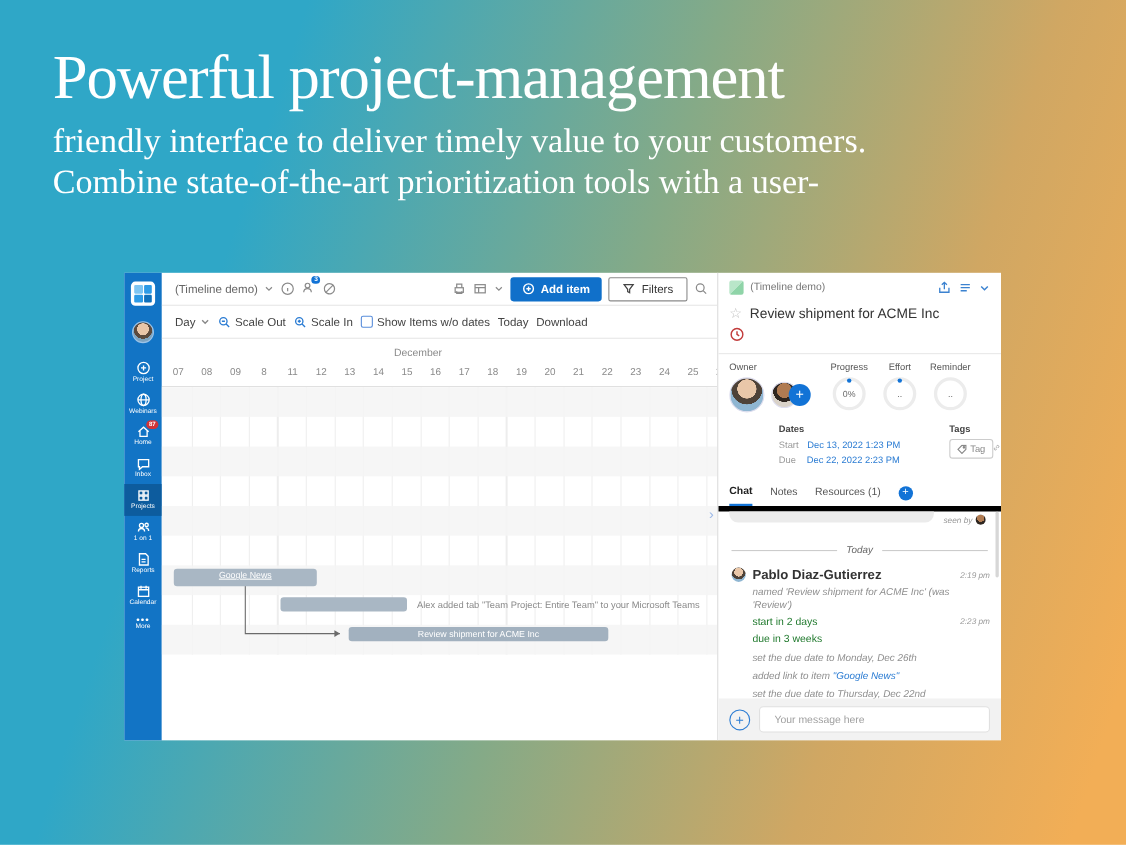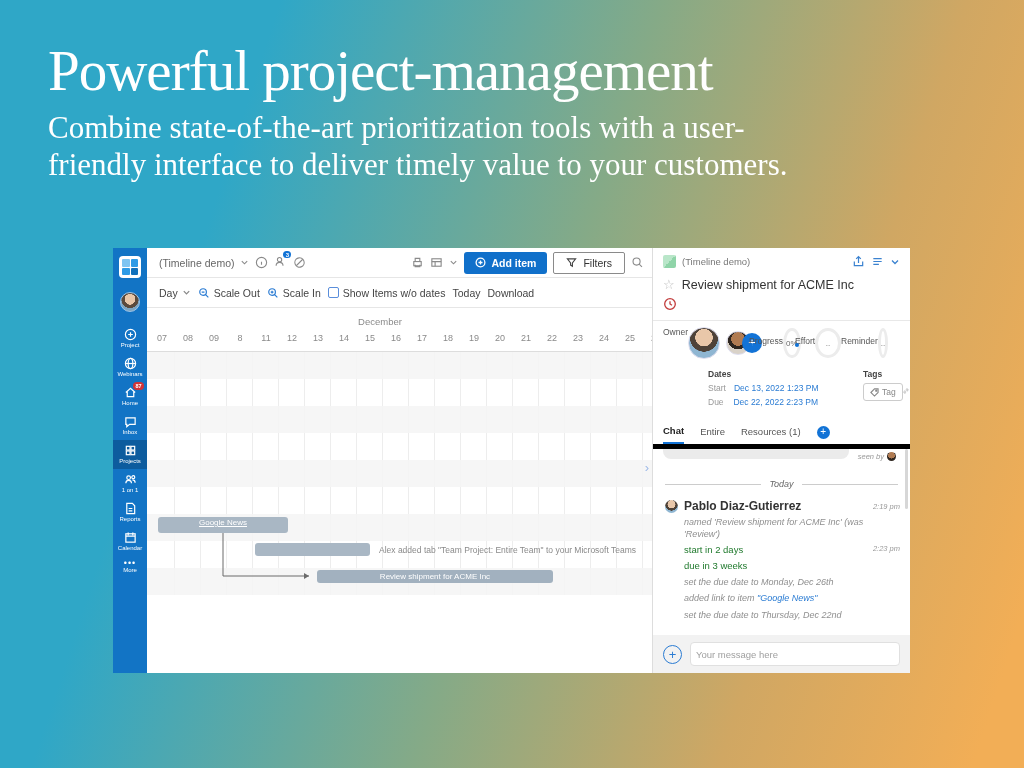--- a/index.html
+++ b/index.html
@@ -74,21 +74,21 @@
   .panel { width:258px; border-left:1px solid #ddd; display:flex; flex-direction:column; position:relative; flex-shrink:0; overflow:hidden; }
   .p-head { display:flex; align-items:center; gap:6px; padding:7px 10px 4px; }
   .green-sq { width:13px; height:13px; border-radius:2px; background:linear-gradient(135deg,#b9e6c9 0 50%, #8fd4a8 50% 100%); flex-shrink:0; }
   .p-proj { color:#777; font-size:9.5px; flex:1; white-space:nowrap; }
   .p-ic { width:13px; height:13px; stroke:#3b82d0; fill:none; stroke-width:1.3; flex-shrink:0; cursor:pointer; }
   .p-title-row { display:flex; align-items:center; gap:7px; padding:5px 10px 2px; }
   .star { color:#c0c0c0; font-size:13px; cursor:pointer; }
   .p-title { color:#333; font-size:12.5px; white-space:nowrap; }
   .clock-row { padding:3px 10px 7px 10px; border-bottom:1px solid #e8e8e8; }
   .fields { display:flex; padding:6px 10px 2px; gap:0; }
-  .f-col { display:flex; }
+  .f-col { display:flex; flex-direction:column; }
   .f-lbl { font-size:8.5px; color:#555; margin-bottom:5px; }
   .owner-col { width:86px; }
   .avatars { display:flex; align-items:center; }
   .av1 { width:32px; height:32px; border-radius:50%; background:radial-gradient(circle at 50% 32%, #e9c7a9 0 34%, #4e4238 35% 55%, #8fb6d2 56% 100%); border:1px solid #dde; }
   .av2 { width:24px; height:24px; border-radius:50%; background:radial-gradient(circle at 50% 32%, #b07b52 0 36%, #2e2620 37% 55%, #d9d2c8 56% 100%); margin-left:6px; border:1px solid #dde; }
   .av-add { width:20px; height:20px; border-radius:50%; background:#1273d6; color:#fff; font-size:13px; line-height:19px; text-align:center; margin-left:-8px; cursor:pointer; }
   .circle-col { width:46px; align-items:center; position:relative; }
   .ring { width:30px; height:30px; border-radius:50%; border:3px solid #ececec; display:flex; align-items:center; justify-content:center; font-size:8px; color:#666; cursor:pointer; }
   .dot { position:absolute; top:16px; width:4px; height:4px; border-radius:50%; background:#1273d6; }
   .dates-row { display:flex; padding:8px 10px 6px; }
@@ -116,31 +116,31 @@
   .m-name { font-size:12px; font-weight:bold; color:#333; flex:1; }
   .m-time { font-size:7.5px; color:#999; font-style:italic; }
   .m-body { margin-left:19px; margin-top:3px; }
   .m-sys { font-size:9px; color:#8f8f8f; font-style:italic; line-height:1.35; margin-bottom:4px; }
   .m-green { font-size:9.5px; color:#217a2e; margin-bottom:5px; display:flex; }
   .m-green .txt { flex:1; }
   .m-link { color:#2b7cd3; }
   .scrollthumb { position:absolute; right:2px; top:0; width:3px; height:60px; background:#d7d7d7; border-radius:2px; }
   .input-bar { height:38px; background:#f2f2f2; display:flex; align-items:center; gap:8px; padding:0 10px; }
   .plus-out { width:19px; height:19px; border-radius:50%; border:1.5px solid #2b7cd3; color:#2b7cd3; font-size:13px; line-height:17px; text-align:center; cursor:pointer; flex-shrink:0; }
-  .msg-input { flex:1; height:24px; border:1px solid #e0e0e0; border-radius:4px; background:#fff; font-size:9.5px; color:#444; padding:0 5px; font-family:"Liberation Sans",sans-serif; }
+  .msg-input { flex:1; height:24px; border:1px solid #e0e0e0; border-radius:4px; background:#fff; font-size:9.5px; color:#444; padding:0 13px; font-family:"Liberation Sans",sans-serif; }
   .msg-input::placeholder { color:#a0a0a0; }
 </style>
 </head>
 <body>
 
 <div class="hero">
   <h1>Powerful project-management</h1>
   <p>
+    <span>friendly interface to deliver timely value to your customers.</span>
     <span>Combine state-of-the-art prioritization tools with a user-</span>
-    <span>friendly interface to deliver timely value to your customers.</span>
   </p>
 </div>
 
 <div class="app">
 
   <div class="sidebar">
     <div class="logo">
         <i></i>
         <i></i>
         <i></i>
@@ -425,21 +425,21 @@
       <div class="addlink">
         <svg style="width:10px;height:10px;stroke:#999;fill:none;stroke-width:1.2" viewBox="0 0 10 10">
             <path d="M4 6l2-2M3 4.5l-1.2 1.2a1.7 1.7 0 002.4 2.4L5.4 7M7 5.5l1.2-1.2a1.7 1.7 0 00-2.4-2.4L4.6 3"></path>
           </svg>
         <span>Add Link</span>
       </div>
     </div>
 
     <div class="tabs">
       <span class="tab active">Chat</span>
-      <span class="tab">Entire</span>
+      <span class="tab">Notes</span>
       <span class="tab">Resources (1)</span>
       <span class="tab-add">+</span>
     </div>
 
     <div class="chat">
       <div class="old-bubble"></div>
       <div class="seenby">
         <span>seen by</span>
         <span class="seen-av"></span>
       </div>

